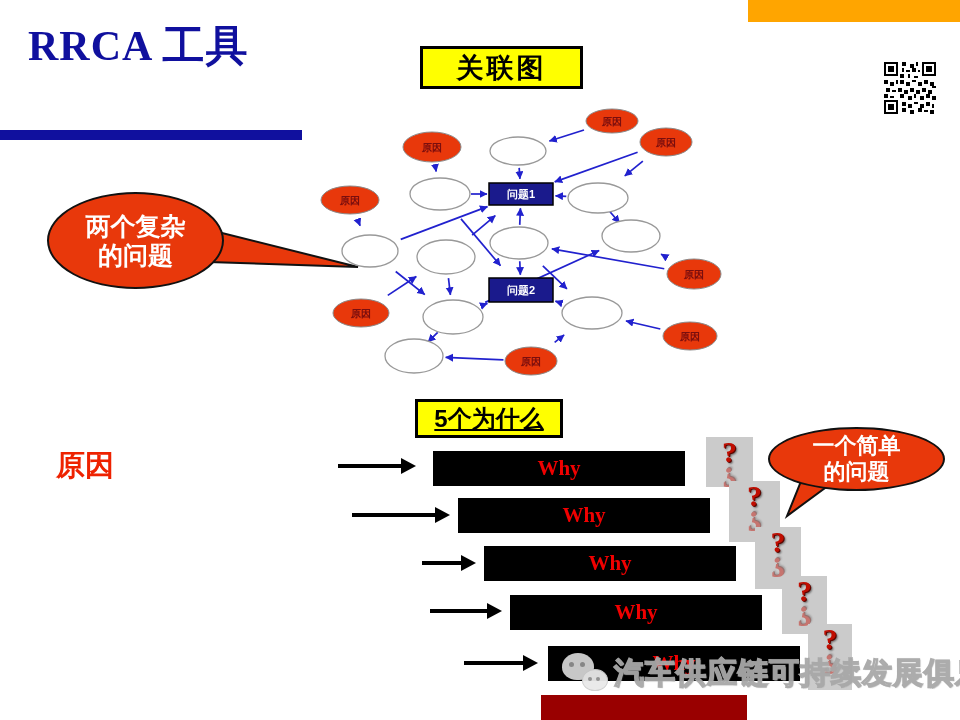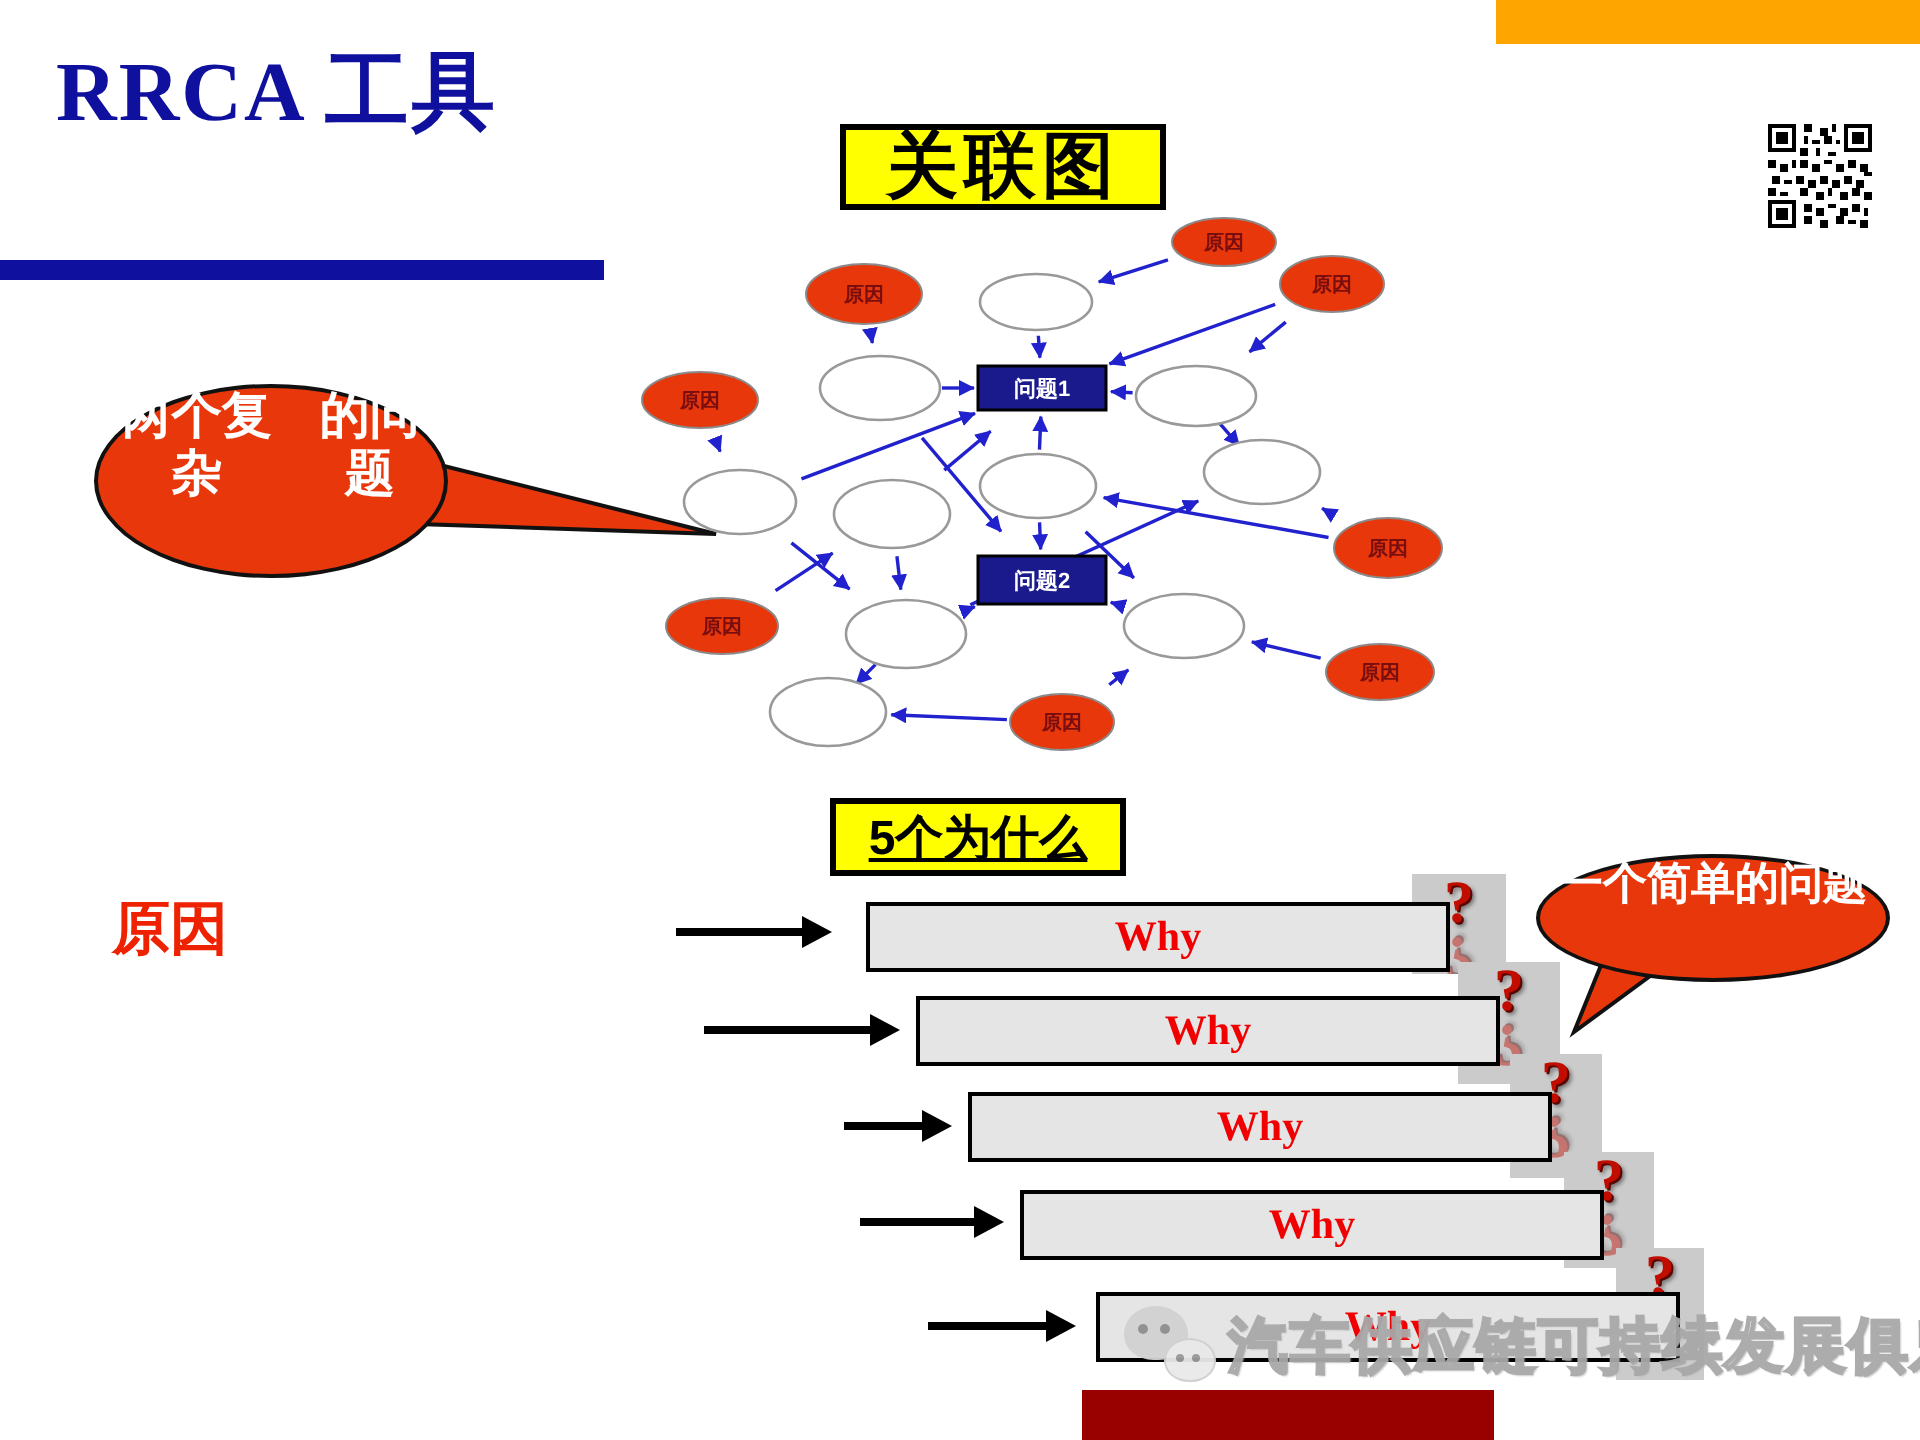--- a/index.html
+++ b/index.html
@@ -15,35 +15,35 @@
   }
   .title-underline { position:absolute; left:0; top:130px; width:302px; height:10px; background:#10109E; }
   .top-accent-bar { position:absolute; left:748px; top:0; width:212px; height:22px; background:#FFA500; }
   .qr { position:absolute; left:884px; top:62px; width:52px; height:52px; }
   
   .label-box {
     position:absolute; background:#FFFF00; border:3px solid #000;
     display:flex; align-items:center; justify-content:center;
     font-weight:bold; color:#000; box-sizing:border-box;
   }
-  .label-relation { left:420px; top:62px;  width:163px; height:43px; font-size:36px; letter-spacing:3px; }
+  .label-relation { left:420px; top:46px;  width:163px; height:43px; font-size:27px; letter-spacing:3px; }
   .label-whys     { left:415px; top:399px; width:148px; height:39px; font-size:24px;text-decoration:underline; }
   
   .diagram-layer { position:absolute; left:0; top:0; width:960px; height:720px; z-index:1; }
   
   .callout {
     position:absolute; z-index:2; background:#E8380B; border:2px solid #111;
     border-radius:50%; color:#fff; font-weight:bold; text-align:center;
-    display:flex; flex-direction:row; justify-content:center; box-sizing:border-box;
+    display:flex; flex-direction:column; justify-content:center; box-sizing:border-box;
   }
   .callout-left  { left:47px;  top:192px; width:177px; height:97px; font-size:25px; line-height:29px; }
   .callout-right { left:768px; top:427px; width:177px; height:64px; font-size:22px; line-height:26px; }
   
   .why-bar {
-    position:absolute; width:292px; height:35px; background:#e5e5e5;
+    position:absolute; width:252px; height:35px; background:#000000;
     border:2px solid #000; box-sizing:border-box; z-index:2;
     display:flex; align-items:center; justify-content:center;
     font-family:"Liberation Serif", serif; font-weight:bold; font-size:21px; color:#F00000;
   }
   
   .black-arrow { position:absolute; height:16px; z-index:2; }
   .black-arrow .shaft { position:absolute; left:0; right:13px; top:6px; height:4px; background:#000; }
   .black-arrow .head  { position:absolute; right:0; top:0; width:0; height:0;
     border-left:15px solid #000; border-top:8px solid transparent; border-bottom:8px solid transparent; }
   

